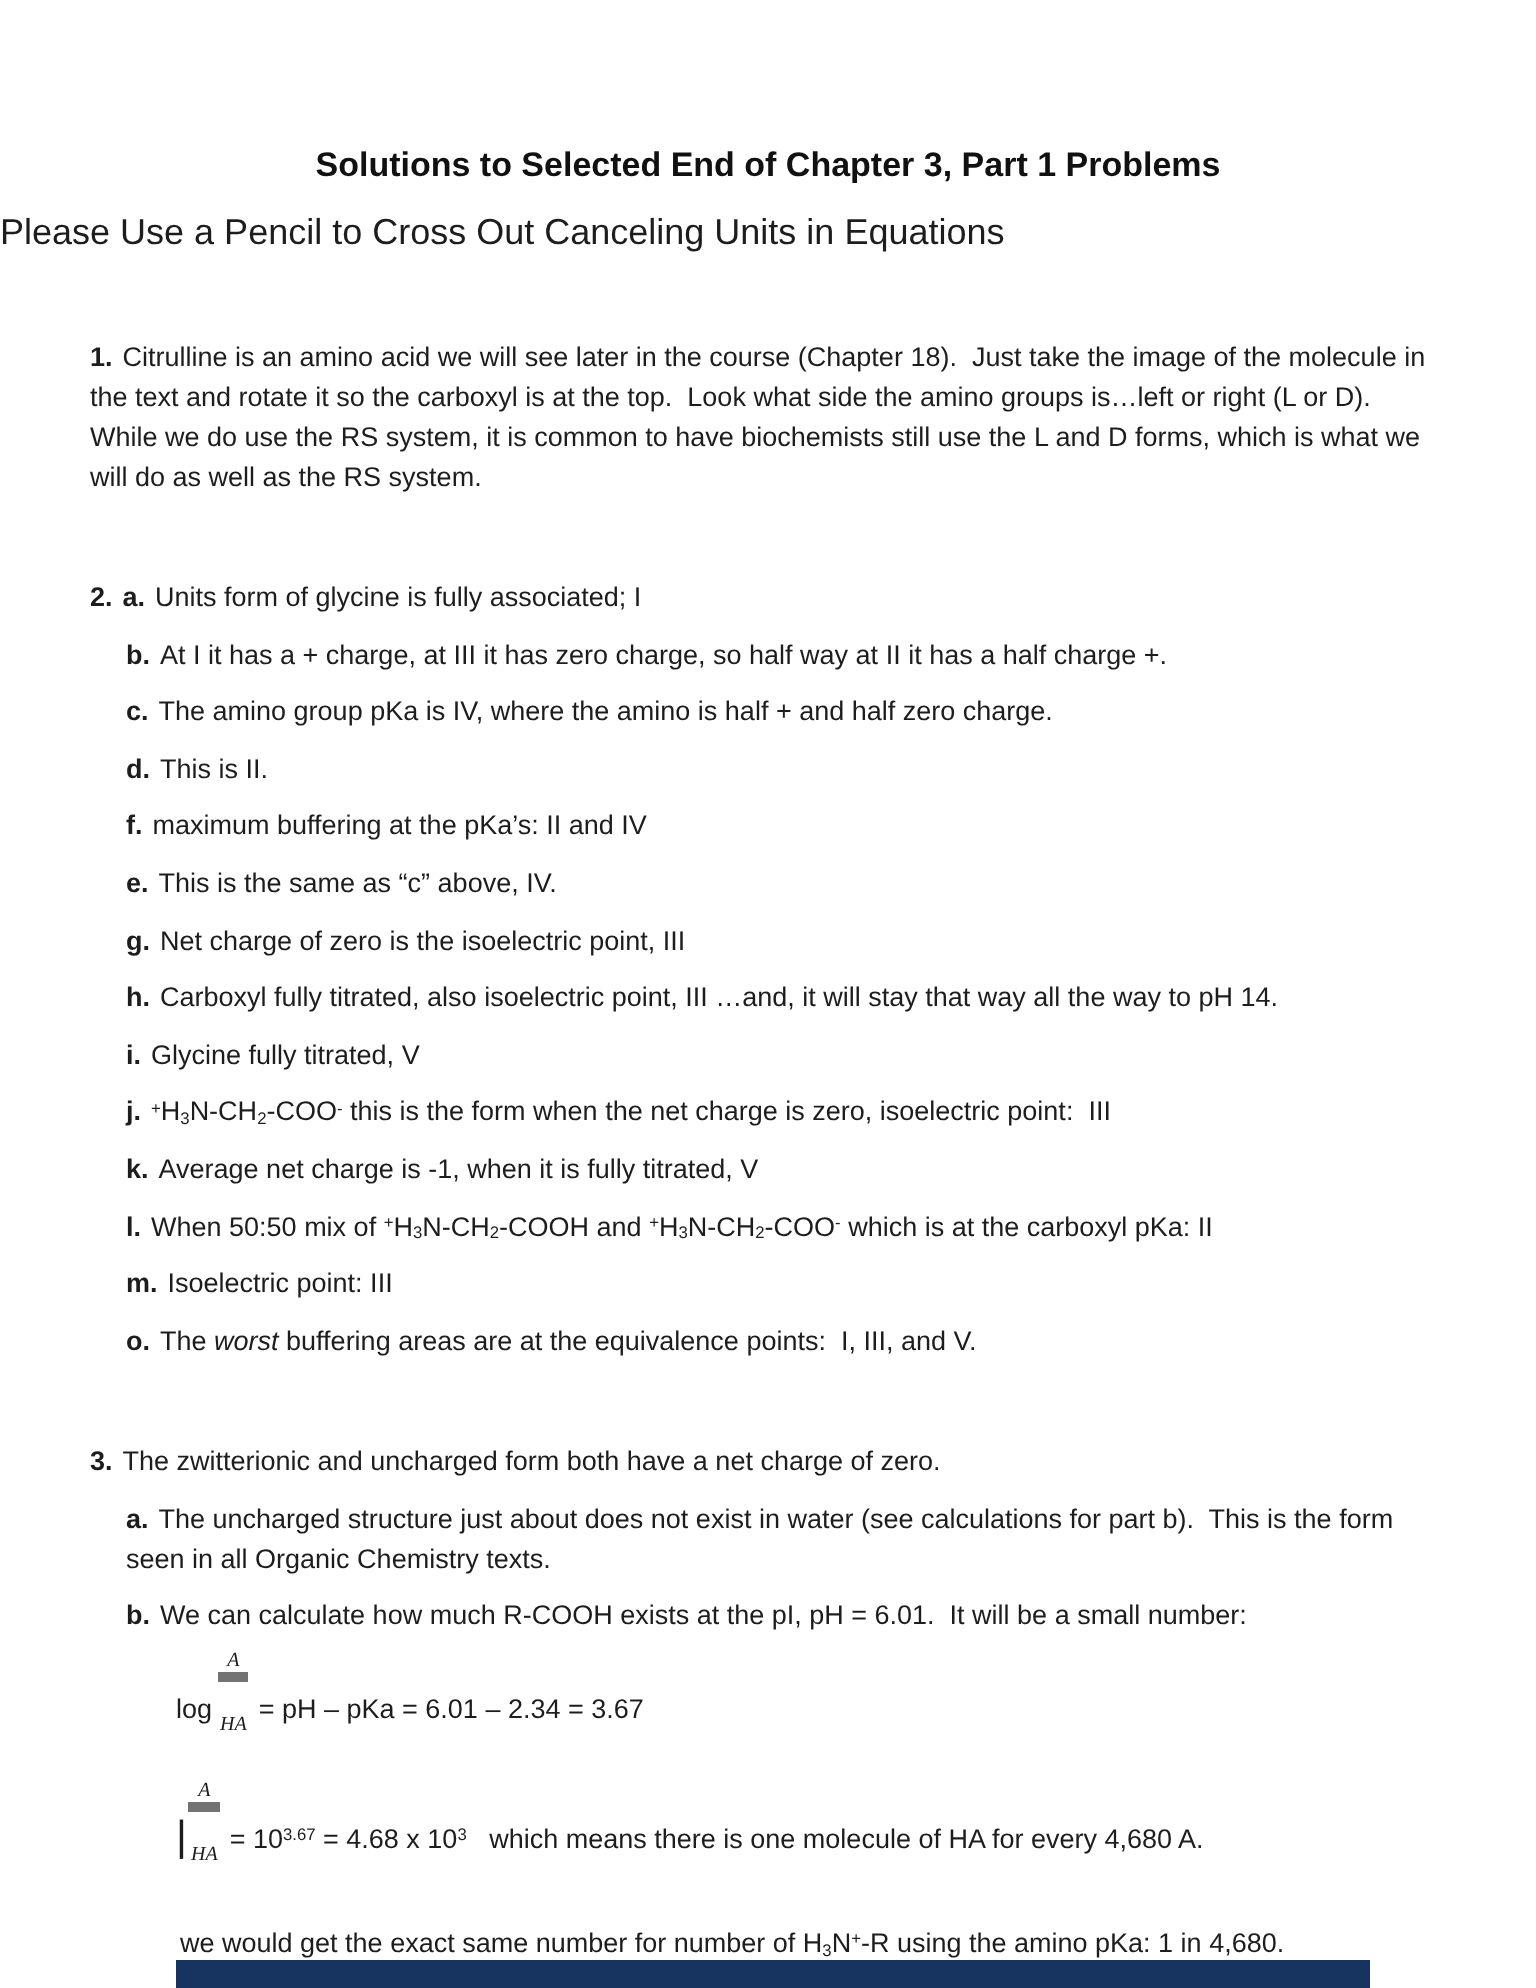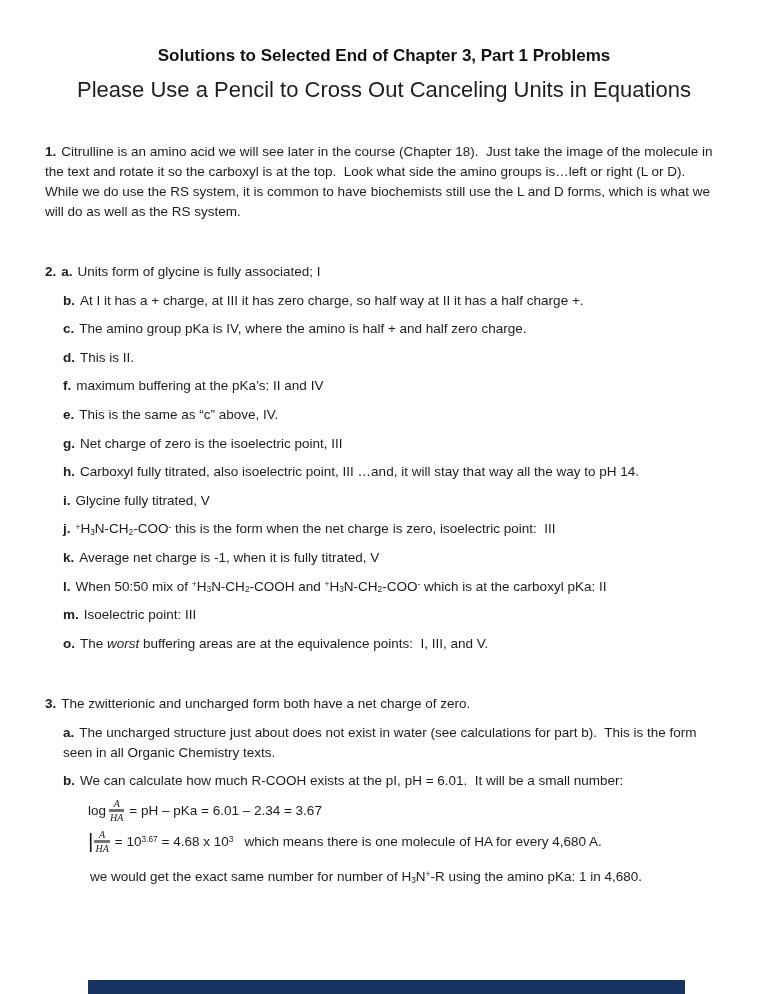--- a/index.html
+++ b/index.html
@@ -8,31 +8,31 @@
     width: 768px;
     height: 994px;
     background: #ffffff;
     overflow: hidden;
     font-family: "Liberation Sans", "DejaVu Sans", sans-serif;
     color: #1d1d1d;
     font-size: 13.5px;
     line-height: 20px;
   }
   .title {
-    padding-top: 45px;
+    padding-top: 72px;
     text-align: center;
     font-weight: bold;
     font-size: 17px;
     line-height: 22px;
     color: #111111;
   }
   .subtitle {
     margin-top: 12px;
-    text-align: center;
-    font-size: 22px;
+    text-align: left;
+    font-size: 18px;
     line-height: 21px;
   }
   p { margin: 0; }
   .para { white-space: pre-wrap; }
   .p1 { margin: 42px 42px 0 45px; }
   .blabel { font-weight: bold; margin-right: 5px; }
   .item { margin: 8.6px 40px 0 63px; }
   .item-first { margin: 40px 40px 0 45px; }
   .p3head { margin: 40px 40px 0 45px; }
   .p3a { margin: 9px 40px 0 63px; }
@@ -50,21 +50,21 @@
     vertical-align: middle;
     font-family: "Liberation Serif", "DejaVu Serif", serif;
     font-style: italic;
     font-size: 10px;
     line-height: 11px;
     margin: 0 5px 0 2px;
     position: relative;
     top: -1px;
   }
   .frac .num { padding: 0 3px; }
-  .frac .den { border-top: 3px solid #737373; padding: 0 1px; }
+  .frac .den { border-top: 5px solid #737373; padding: 16px 1px; }
   .eq-log { margin-right: 1px; }
   .eq-vbar {
     display: inline-block;
     font-size: 21px;
     vertical-align: middle;
     position: relative;
     top: -1px;
     margin-right: -1px;
     font-weight: 400;
   }

